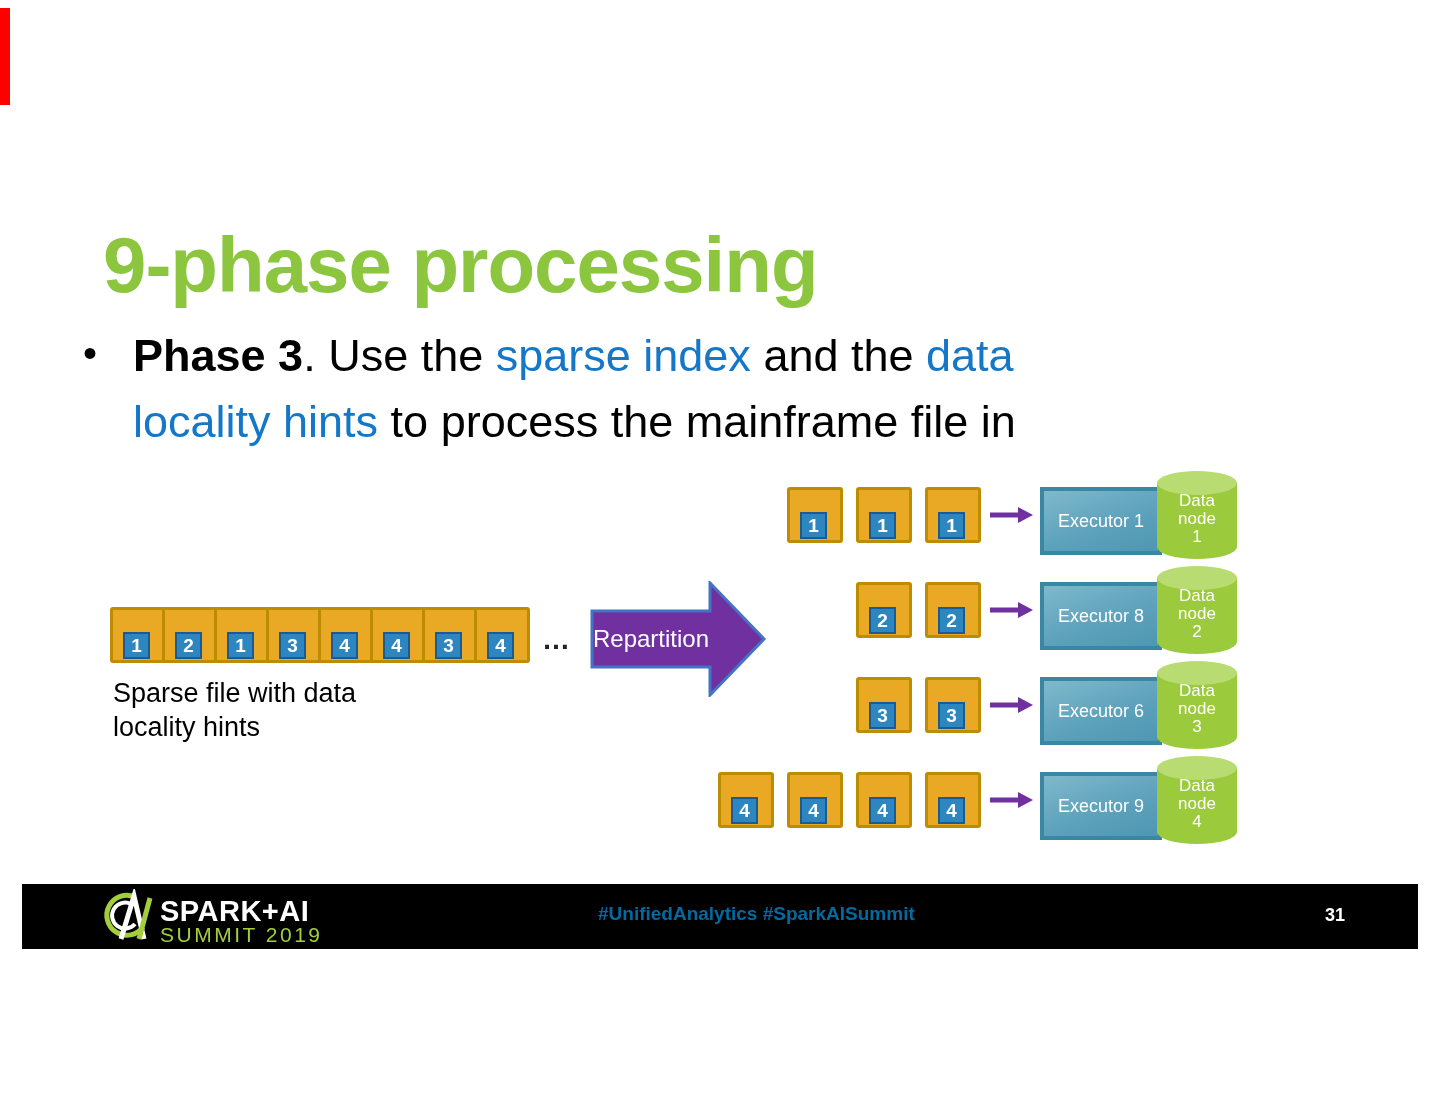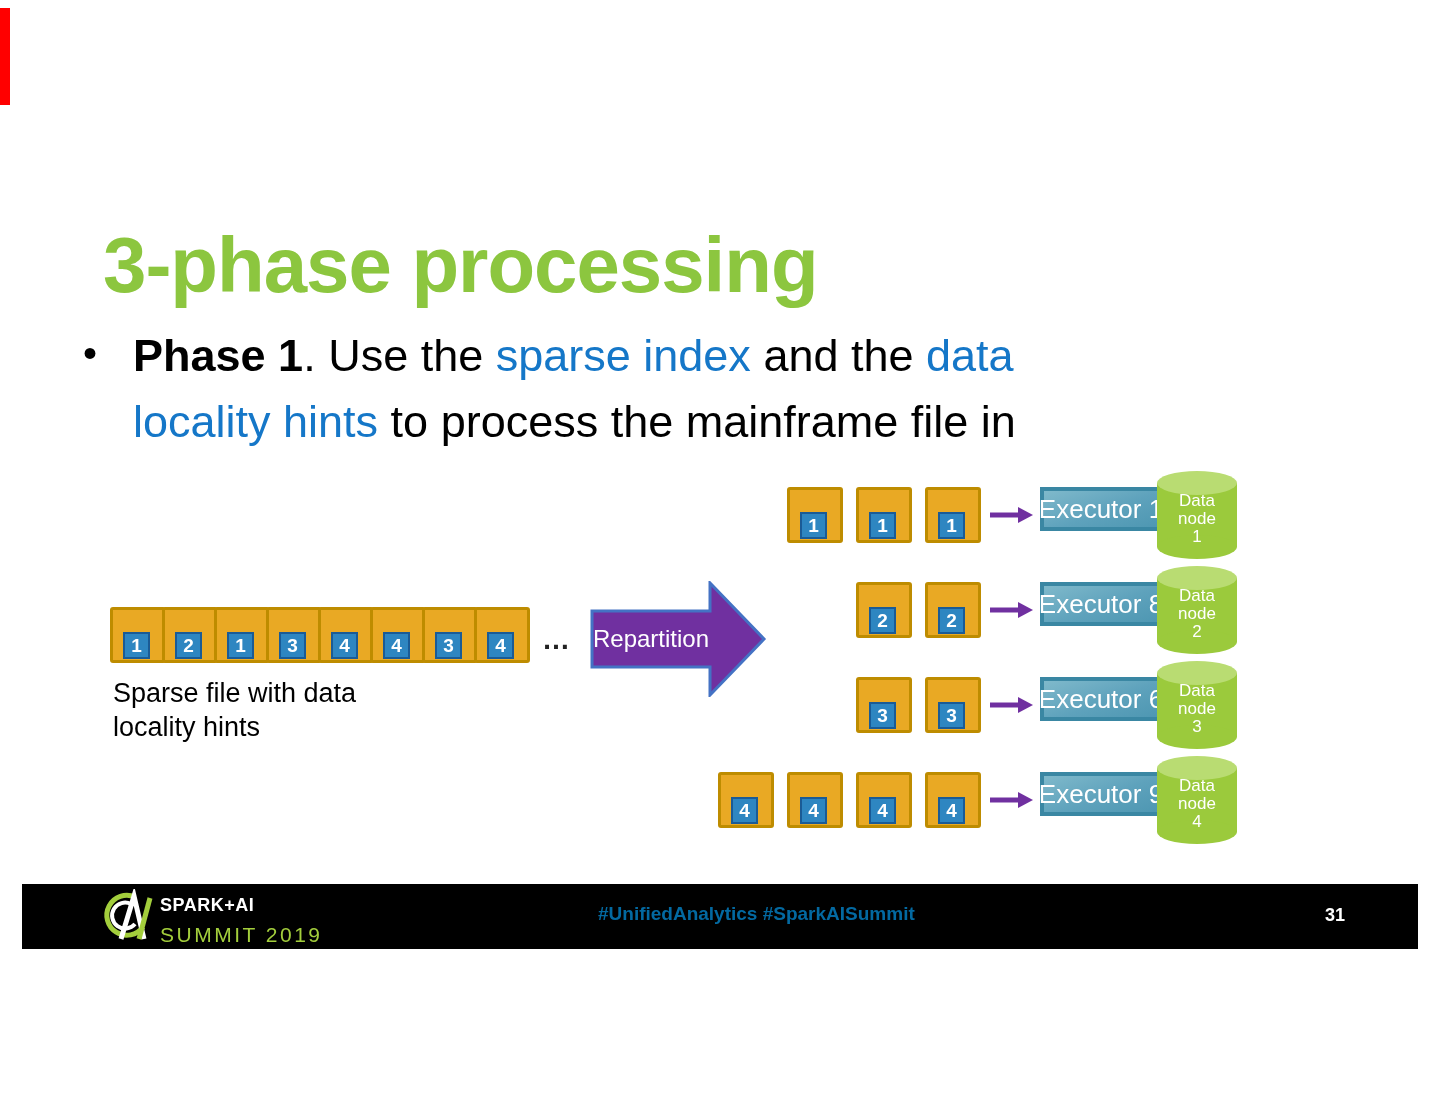--- a/index.html
+++ b/index.html
@@ -31,50 +31,50 @@
     position:absolute; left:10px; bottom:1px; width:27px; height:27px;
     background:#2E86C1; border:2px solid #1A5B96; color:#fff;
     font-weight:700; font-size:19px; display:flex; align-items:center; justify-content:center;
   }
 
   .ellipsis { left:542px; top:624px; font-size:28px; font-weight:600; color:#222; letter-spacing:2px; }
 
   .caption { left:113px; top:676px; font-size:27px; line-height:34px; color:#000; white-space:pre-line; }
 
   .executor {
-    position:absolute; width:122px; height:44px;
+    position:absolute; width:122px; height:68px;
     background:linear-gradient(160deg, #7FB9CB 0%, #5EA2BC 55%, #4E97B2 100%);
-    border:4px solid #3A87A3; color:#fff; font-size:26px;
+    border:4px solid #3A87A3; color:#fff; font-size:18px;
     display:flex; align-items:center; justify-content:center; white-space:nowrap;
   }
 
   .cyl { position:absolute; width:82px; height:90px; z-index:3; }
   .cyl-label {
     position:absolute; left:0; top:22px; width:82px; text-align:center;
     color:#fff; font-size:17px; line-height:18px; white-space:pre-line;
   }
 
   .footer-bar { left:22px; top:884px; width:1396px; height:65px; background:#000000; }
   .logo-icon { left:93px; top:889px; }
-  .logo-line1 { left:160px; top:895px; font-size:18px; font-weight:700; color:#ffffff; letter-spacing:0.5px; }
+  .logo-line1 { left:160px; top:895px; font-size:29px; font-weight:700; color:#ffffff; letter-spacing:0.5px; }
   .logo-line2 { left:160px; top:923px; font-size:21px; font-weight:400; color:#A3CE3C; letter-spacing:2.5px; }
   .hashtags { left:598px; top:903px; font-size:19px; font-weight:700; color:#0369a1; }
   .page-num { left:1325px; top:905px; font-size:18px; font-weight:700; color:#ffffff;text-align:right; }
 </style>
 </head>
 <body>
 
 <div class="slide">
 
   <div class="abs red-stripe"></div>
 
-  <div class="abs title">3-phase processing</div>
+  <div class="abs title">9-phase processing</div>
 
   <div class="abs bullet-dot">•</div>
-  <div class="abs b-line" style="top:330px"><span class="bold">Phase 1</span><span>. Use the </span><span class="blue">sparse index</span><span> and the </span><span class="blue">data</span></div>
+  <div class="abs b-line" style="top:330px"><span class="bold">Phase 3</span><span>. Use the </span><span class="blue">sparse index</span><span> and the </span><span class="blue">data</span></div>
   <div class="abs b-line" style="top:396px"><span class="blue">locality hints</span><span> to process the mainframe file in</span></div>
 
   <div class="chunk" style="left:110px;top:607px">
       <span class="chip">1</span>
     </div>
   <div class="chunk" style="left:162px;top:607px">
       <span class="chip">2</span>
     </div>
   <div class="chunk" style="left:214px;top:607px">
       <span class="chip">1</span>

